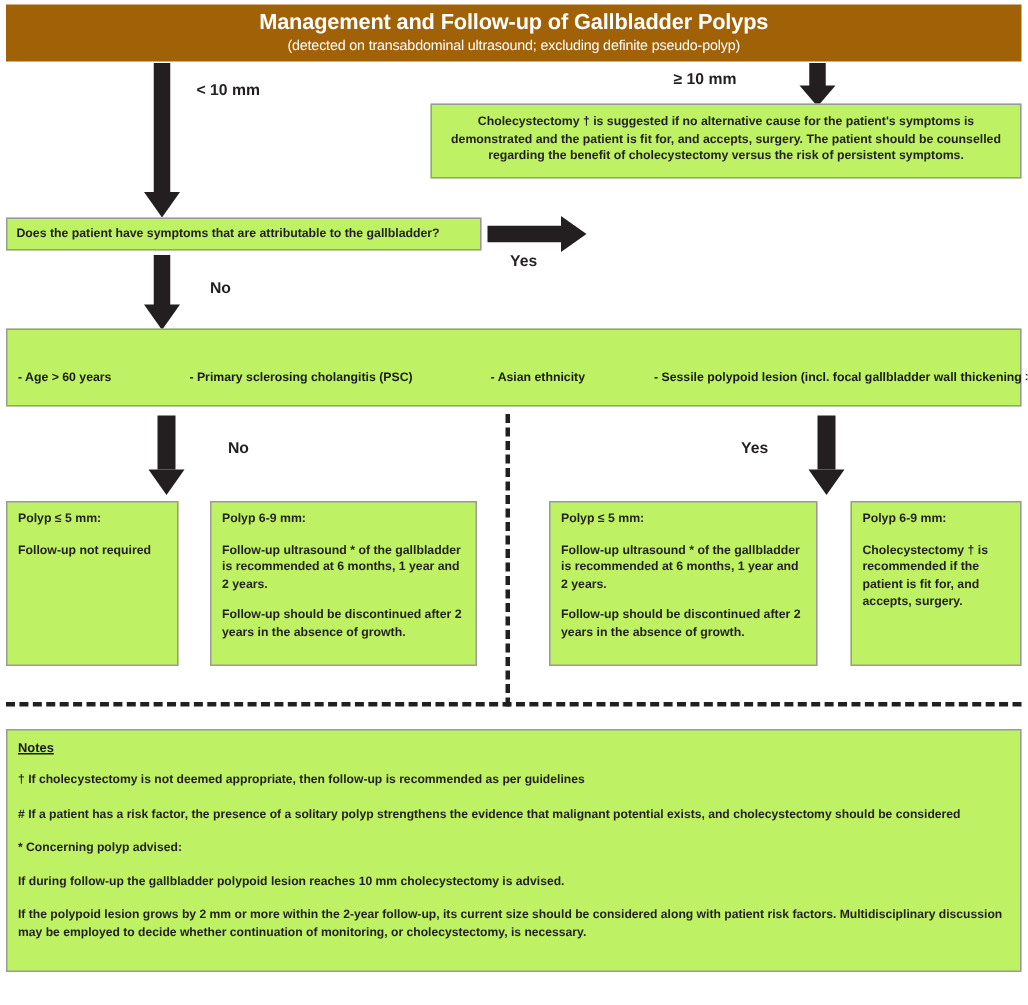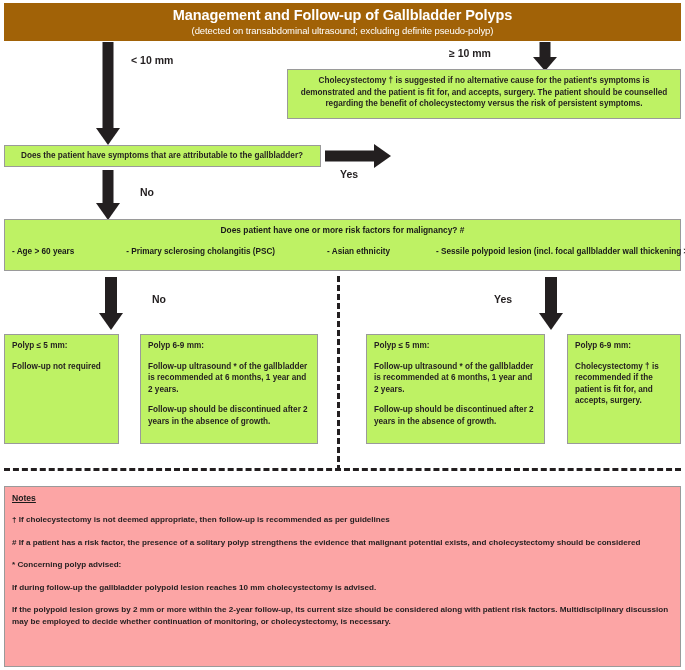--- a/index.html
+++ b/index.html
@@ -129,23 +129,23 @@
     display: flex;
     font-size: 8.2px;
     font-weight: bold;
   }
   .rf-item { white-space: nowrap; }
 
   
   .notes-box {
     position: absolute;
     left: 4px; top: 486px;
-    width: 677px; height: 181px;
+    width: 677px; height: 162px;
     border: 1px solid #9a9a9a;
-    background: #fca5a5;
+    background: #bef264;
     padding: 6px 7px 0 7px;
   }
   .notes-title {
     font-size: 8.6px;
     font-weight: bold;
     text-decoration: underline;
     margin-bottom: 11px;
   }
   .note-line {
     font-size: 8.1px;
@@ -174,39 +174,38 @@
   <div class="arrow-down" style="left:533px; top:42px; width:24px; height:29px;">
     <div class="shaft" style="width:11px; height:16px;"></div>
     <div class="head" style="border-left-width:12px; border-right-width:12px; border-top-width:14px;"></div>
   </div>
   <div class="branch-label" style="left:449px; top:47px;">≥ 10 mm</div>
 
   <div class="box" style="left:287px; top:69px; width:394px; height:50px; padding:5px 8px;">
     <div class="box-inner centered-text">Cholecystectomy † is suggested if no alternative cause for the patient's symptoms is demonstrated and the patient is fit for, and accepts, surgery. The patient should be counselled regarding the benefit of cholecystectomy versus the risk of persistent symptoms.</div>
   </div>
 
-  <div class="box" style="left:4px; top:145px; width:317px; height:22px; padding:4px 16px;">
+  <div class="box" style="left:4px; top:145px; width:317px; height:22px; padding:4px 6px;">
     <div class="box-inner left-text">Does the patient have symptoms that are attributable to the gallbladder?</div>
   </div>
 
   <div class="arrow-right" style="left:325px; top:144px; width:66px; height:24px;">
     <div class="shaft" style="height:11px; width:50px;"></div>
     <div class="head" style="border-top-width:12px; border-bottom-width:12px; border-left-width:17px;"></div>
   </div>
   <div class="branch-label" style="left:340px; top:168px;">Yes</div>
 
 
   <div class="arrow-down" style="left:96px; top:170px; width:24px; height:50px;">
     <div class="shaft" style="width:11px; height:34px;"></div>
     <div class="head" style="border-left-width:12px; border-right-width:12px; border-top-width:17px;"></div>
   </div>
   <div class="branch-label" style="left:140px; top:186px;">No</div>
 
   <div class="box" style="left:4px; top:219px; width:677px; height:52px;">
-    <div class="rf-head">Does patient have one or more risk factors for malignancy? #</div>
     <div class="rf-row">
       <div class="rf-item" style="margin-left:7px;">-   Age &gt; 60 years</div>
       <div class="rf-item" style="margin-left:52px;">- Primary sclerosing cholangitis (PSC)</div>
       <div class="rf-item" style="margin-left:52px;">- Asian ethnicity</div>
       <div class="rf-item" style="margin-left:46px;">- Sessile polypoid lesion (incl. focal gallbladder wall thickening &gt; 4 mm)</div>
     </div>
   </div>
 
   <div class="dash-v" style="left:337px; top:276px; height:195px;"></div>
 

